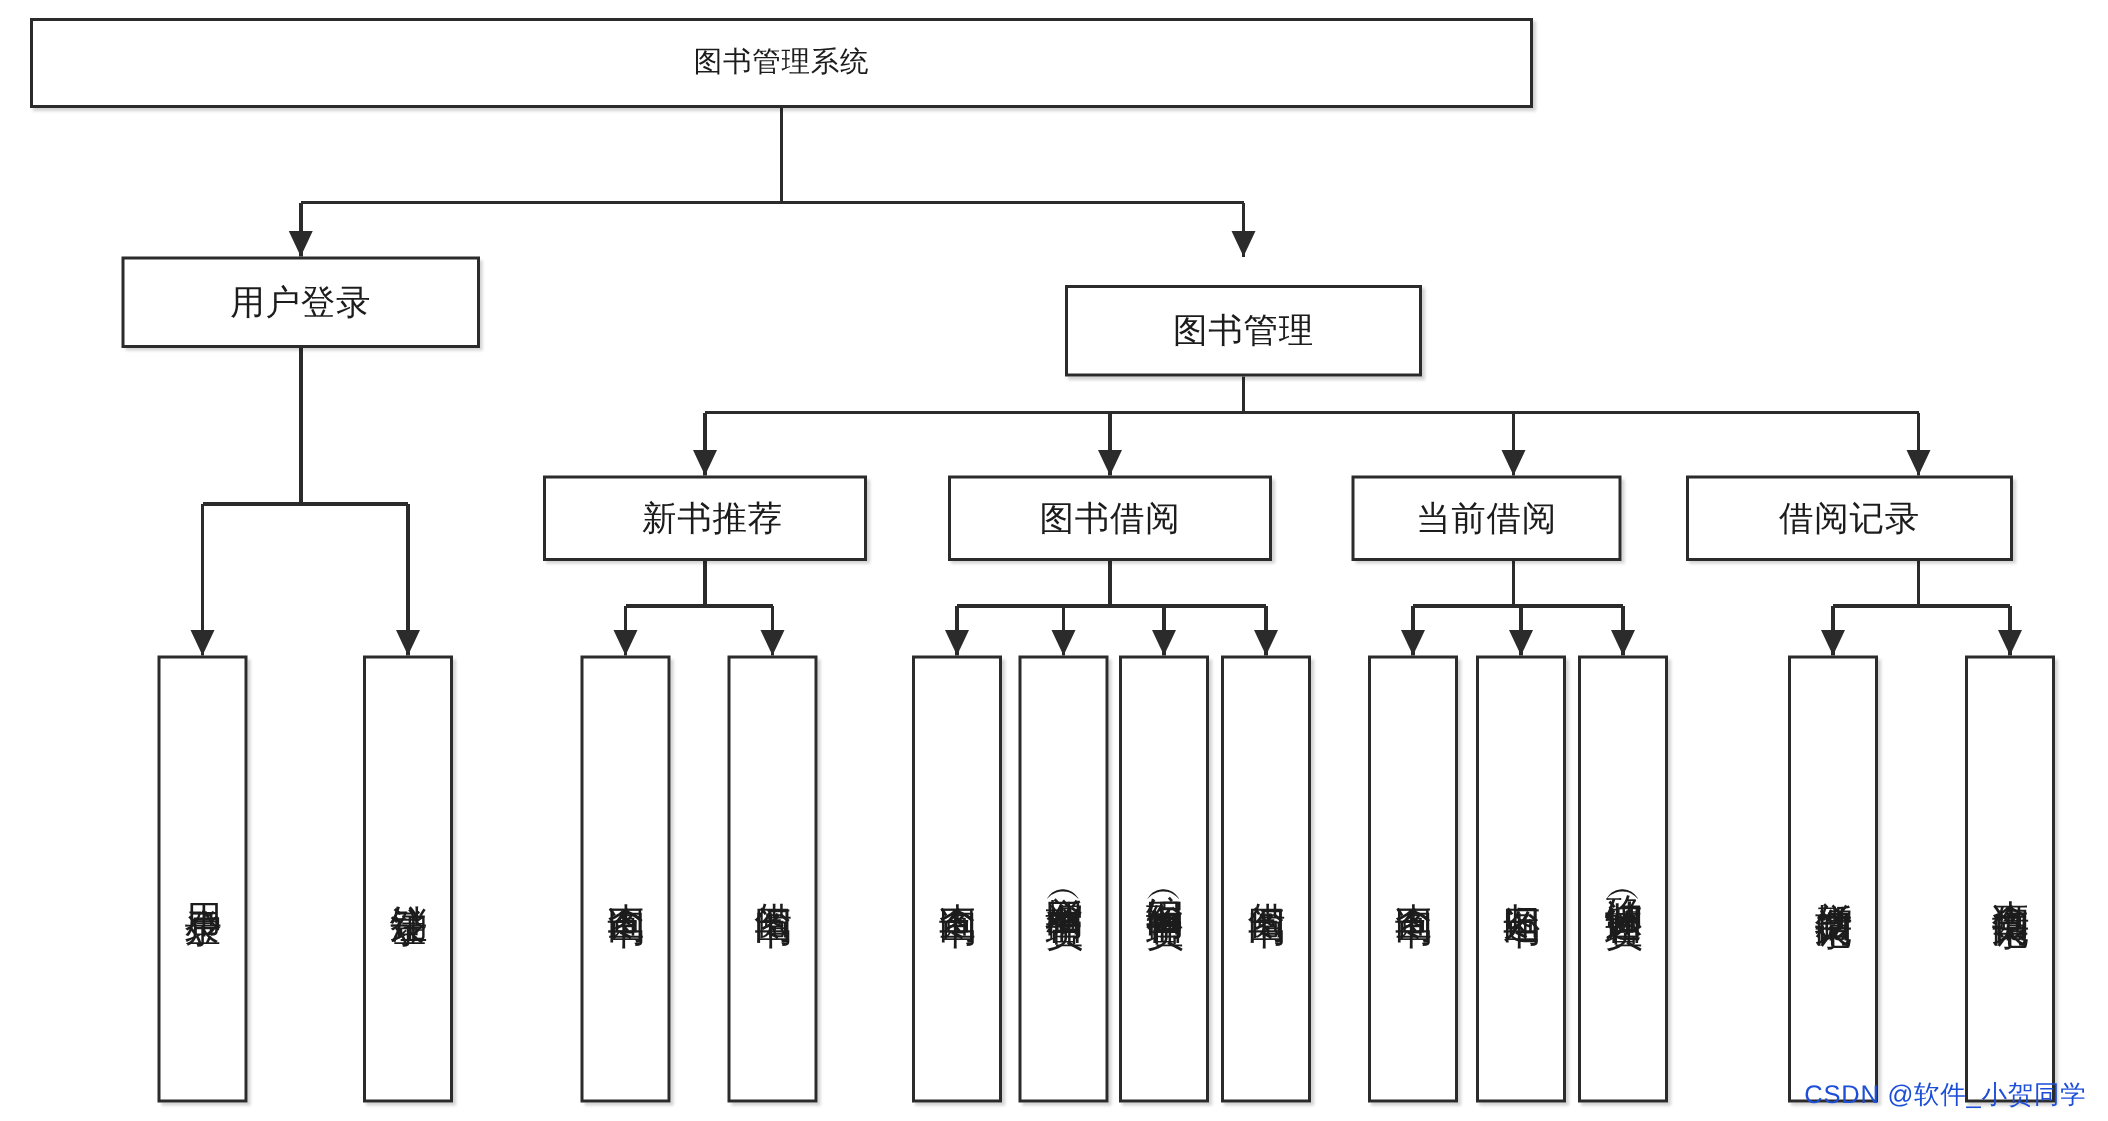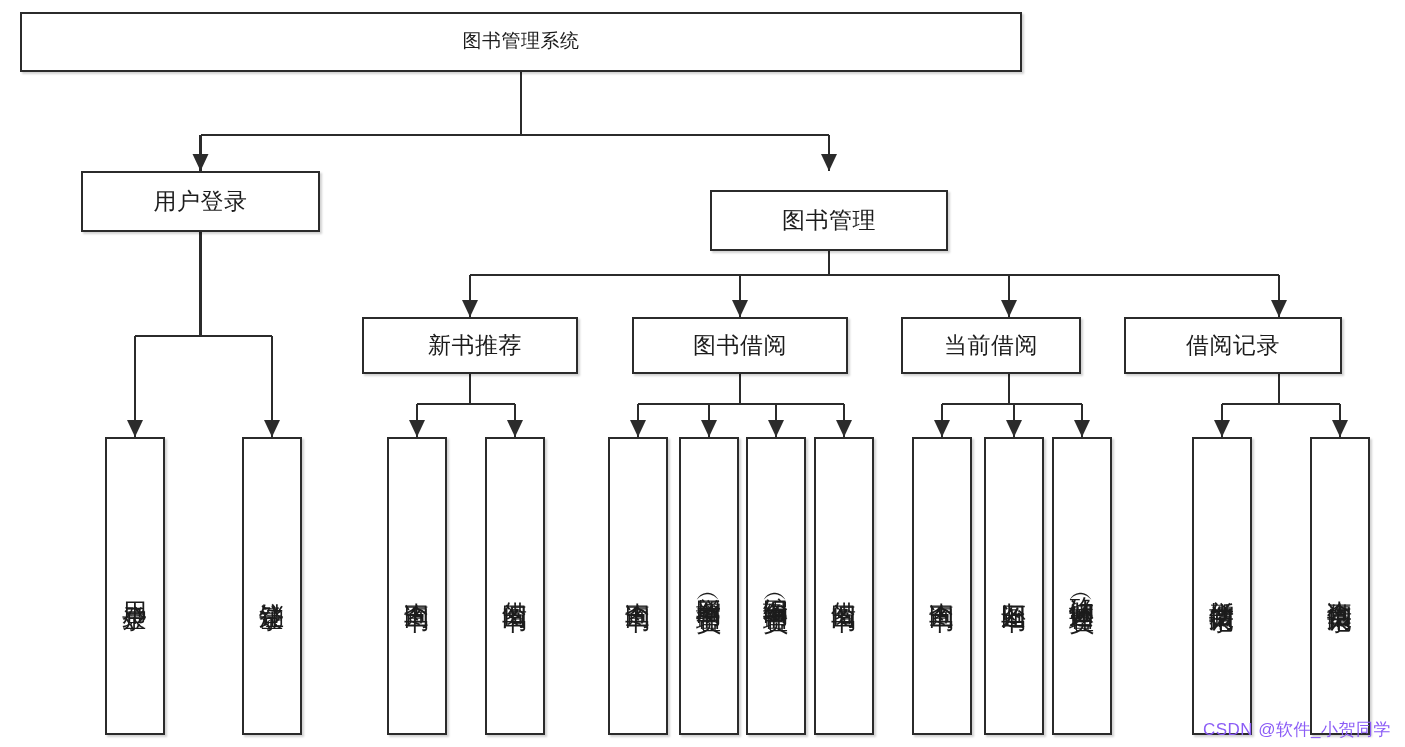--- a/index.html
+++ b/index.html
@@ -60,21 +60,21 @@
     line-height: 1.12;
     letter-spacing: 2px;
     white-space: nowrap;
     max-height: 270px;
   }
   #watermark {
     position: absolute;
     right: 14px;
     bottom: 6px;
     font-size: 17px;
-    color: #8b5cf6;
+    color: #1d4ed8;
     white-space: nowrap;
     letter-spacing: 0.5px;
   }
 </style>
 </head>
 <body>
 
 <div id="canvas">
   <svg id="edges" viewBox="0 0 1405 747" xmlns="http://www.w3.org/2000/svg">
       <line x1="521" y1="72" x2="521" y2="135" stroke="#2b2b2b" stroke-width="2.5" shape-rendering="crispEdges"></line>

